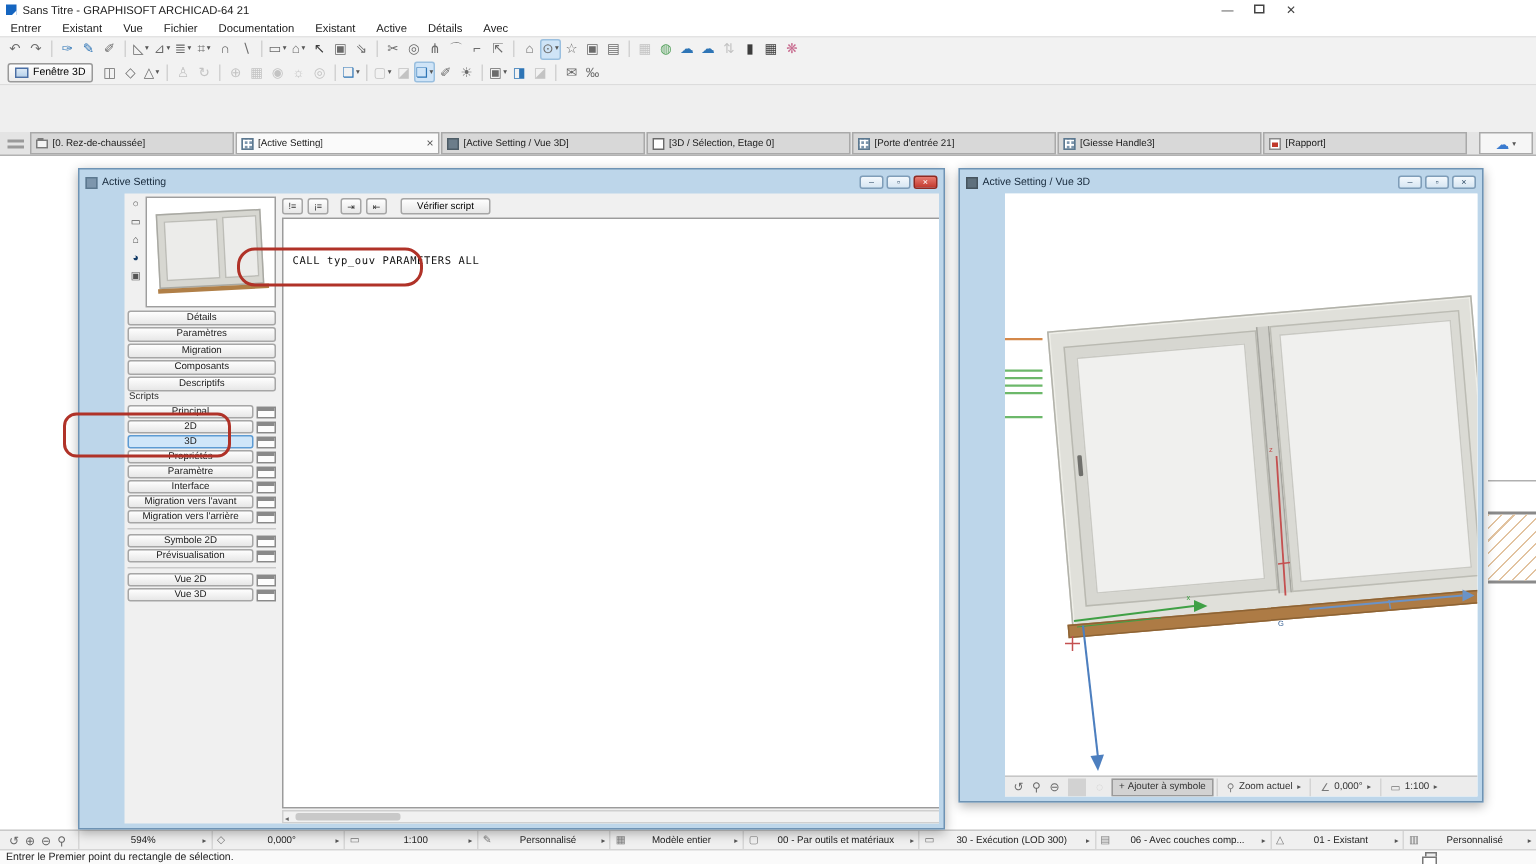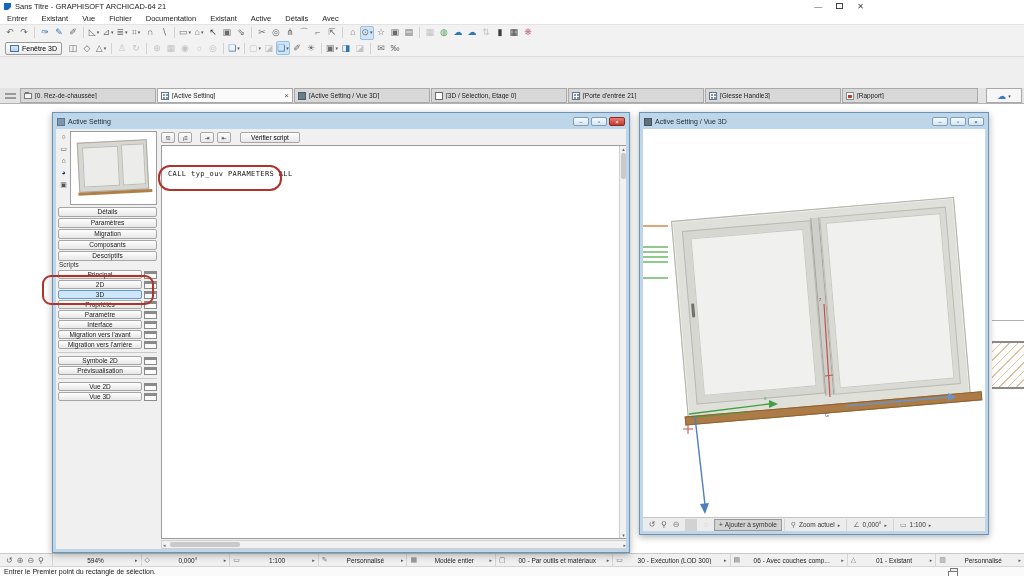--- a/index.html
+++ b/index.html
@@ -63,21 +63,21 @@
   .fwin-title{height:13px;display:flex;align-items:center;font-size:7px;color:#17293b;padding:0 1px 2px 1px;}
   .fwin-title .t-ico{width:8px;height:8px;margin-right:3px;}
   .fwin-controls{margin-left:auto;display:flex;gap:2px;}
   .fw-btn{width:16px;height:9px;border:1px solid #7f9db8;border-radius:2px;background:linear-gradient(#f4f9fd,#d7e6f2);
     display:flex;align-items:center;justify-content:center;font-size:6px;color:#33506b;line-height:1;}
   .fw-btn.close{background:linear-gradient(#e77b70,#c2392e);border-color:#8f2a22;color:#fff;}
   .fwin-left{left:52px;top:112px;width:578px;height:441px;}
   .fwin-left .t-ico{background:#7d96ad;border:1px solid #5c788f;}
   .fwin-right{left:639px;top:112px;width:350px;height:423px;}
   .fwin-right .t-ico{background:#5f707d;border:1px solid #46545f;}
-  .fwin-body{position:relative;background:#f0f0f0;height:calc(100% - 13px);overflow:hidden;}
+  .fwin-body{position:relative;background:#f0f0f0;height:calc(100% - 13px);overflow:hidden;margin-left:27px;}
   .fwin-right .fwin-body{background:#fff;}
   
   .sb{position:absolute;left:2px;top:0;width:102px;height:100%;}
   .mode-strip{position:absolute;left:0;top:4px;width:11px;display:flex;flex-direction:column;gap:5px;align-items:center;}
   .mode-ico{font-size:7px;color:#555;line-height:1;}
   .mode-ico.selected{color:#123a66;}
   .preview{position:absolute;left:12px;top:2px;width:87px;height:74px;background:#fff;border:1px solid #9e9e9e;overflow:hidden;}
   .pv-win{position:absolute;left:7px;top:9px;width:70px;height:50px;background:#d7d7d1;border:1px solid #a9a9a3;transform:rotate(-3deg);}
   .pv-glass-l{position:absolute;left:4px;top:4px;width:36px;height:40px;background:#ececea;border:1px solid #bdbdb7;}
   .pv-glass-r{position:absolute;left:43px;top:3px;width:23px;height:41px;background:#ececea;border:1px solid #bdbdb7;}

